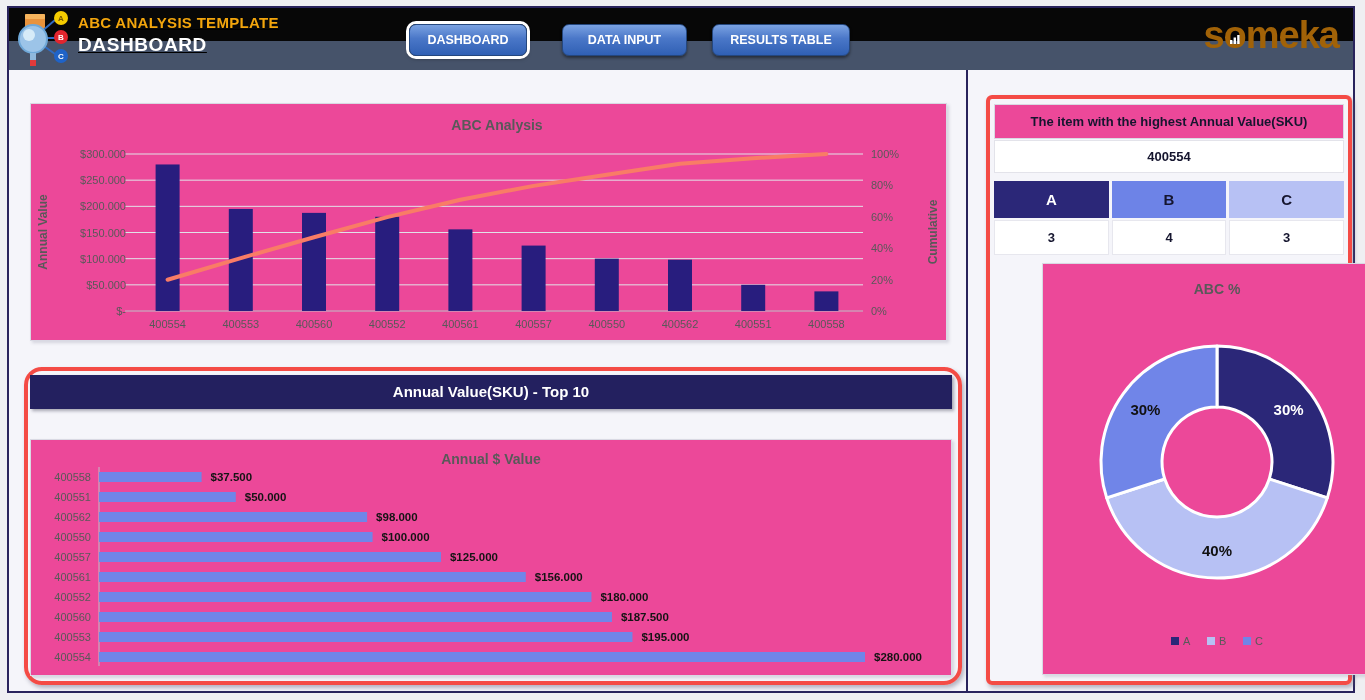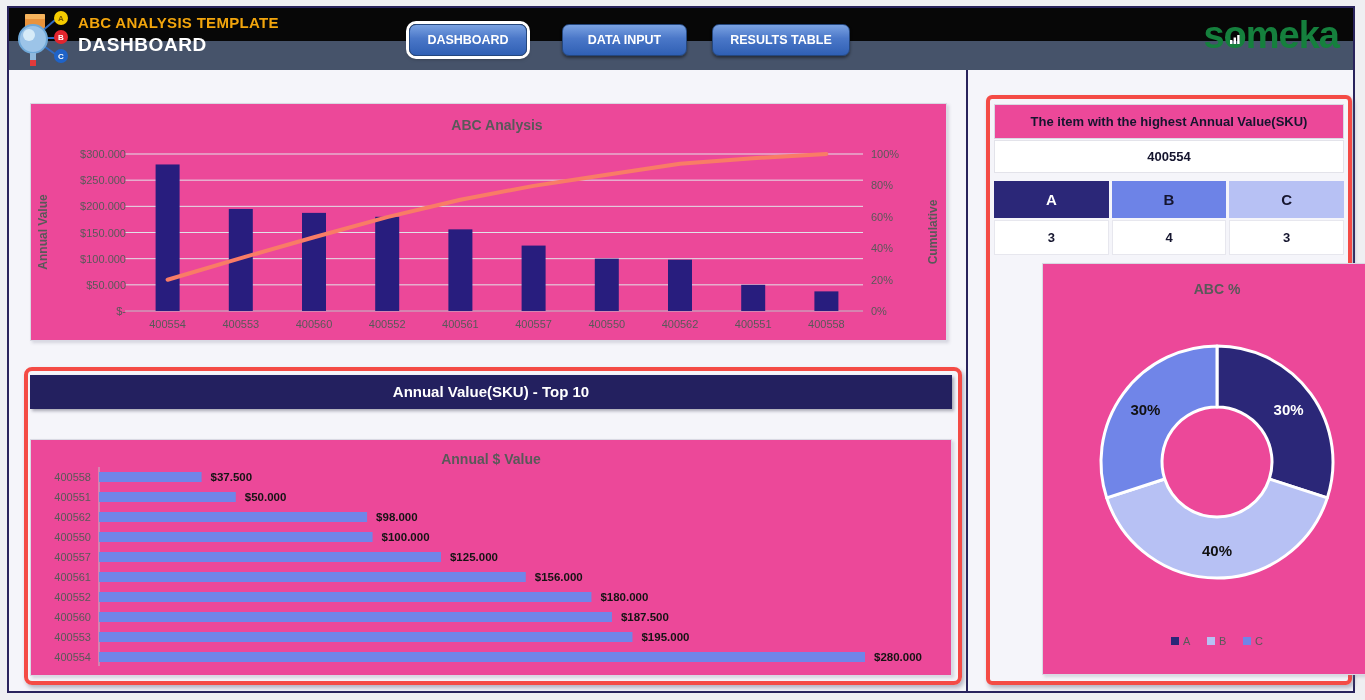--- a/index.html
+++ b/index.html
@@ -6,46 +6,46 @@
   html,body { width:1365px; height:700px; background:#EFEFF2; font-family:"Liberation Sans",sans-serif; overflow:hidden; }
 
   .sheet { position:absolute; left:7px; top:6px; width:1348px; height:687px;
            border:2px solid #29235C; background:#F5F5FA; }
 
   
   .header { position:absolute; left:0; top:0; right:0; height:62px; }
   .band-black { position:absolute; left:0; top:0; right:0; height:33px; background:#070707; }
   .band-slate { position:absolute; left:0; top:33px; right:0; height:29px; background:#46536A; }
   .logo { position:absolute; left:2px; top:2px; width:66px; height:58px; }
-  .title-block { position:absolute; left:69px; top:6px; }
+  .title-block { position:absolute; left:69px; top:6px;text-decoration:underline; }
   .tpl-title { color:#F2A50C; font-size:15px; font-weight:bold; letter-spacing:.3px; }
   .page-title { color:#FFFFFF; font-size:19px; font-weight:bold; letter-spacing:.6px; margin-top:3px; }
   .nav-btn { position:absolute; top:16px; height:32px; border-radius:7px; border:1px solid #24477E;
              background:linear-gradient(180deg,#7AA2E2 0%,#4A77C8 45%,#3060B4 100%);
              color:#fff; font-weight:bold; font-size:12.5px; text-align:center; line-height:30px;
              box-shadow:0 2px 3px rgba(0,0,0,.45); cursor:pointer; }
   .nav-btn.active { box-shadow:0 0 0 3px #FFFFFF,0 2px 4px rgba(0,0,0,.55); }
   .btn-dashboard { left:400px; width:118px; }
   .btn-datainput { left:553px; width:125px; }
   .btn-results   { left:703px; width:138px; }
-  .someka { position:absolute; right:14px; top:6px; color:#15803d; font-size:38px; font-weight:bold;
+  .someka { position:absolute; right:14px; top:6px; color:#a16207; font-size:38px; font-weight:bold;
             letter-spacing:-1px; }
   .someka .o { position:relative; display:inline-block; }
   .someka .obars { position:absolute; left:50%; top:58%; transform:translate(-50%,-50%); }
 
   
   .content { position:absolute; left:0; top:62px; right:0; bottom:0; }
   .vline { position:absolute; left:957px; top:0; bottom:0; width:2px; background:#29235C; }
 
   .card { position:absolute; background:#ec4899; border:1px solid #D9D9E3;
           box-shadow:2px 2px 3px rgba(120,120,145,.25); }
   .card-pareto { left:21px; top:33px; width:917px; height:238px; }
 
   .topbox { position:absolute; left:15px; top:297px; width:938px; height:318px;
-            border:4px solid #F44B45; border-radius:8px;
+            border:4px solid #F44B45; border-radius:18px;
             box-shadow:2px 3px 4px rgba(100,100,125,.45);padding-left:44px; }
   .banner { position:absolute; left:2px; top:4px; width:922px; height:34px; background:#23205F;
             color:#fff; font-size:15px; font-weight:bold; text-align:center; line-height:34px;
             box-shadow:2px 2px 3px rgba(90,90,110,.5); }
   .card-hbar { left:2px; top:68px; width:922px; height:237px; }
 
   .rightbox { position:absolute; left:977px; top:25px; width:366px; height:590px;
               border:4px solid #F44B45; border-radius:6px;
               box-shadow:2px 3px 4px rgba(100,100,125,.45); }
   .panel-header { position:absolute; left:4px; top:5px; width:350px; height:35px; background:#ec4899;

